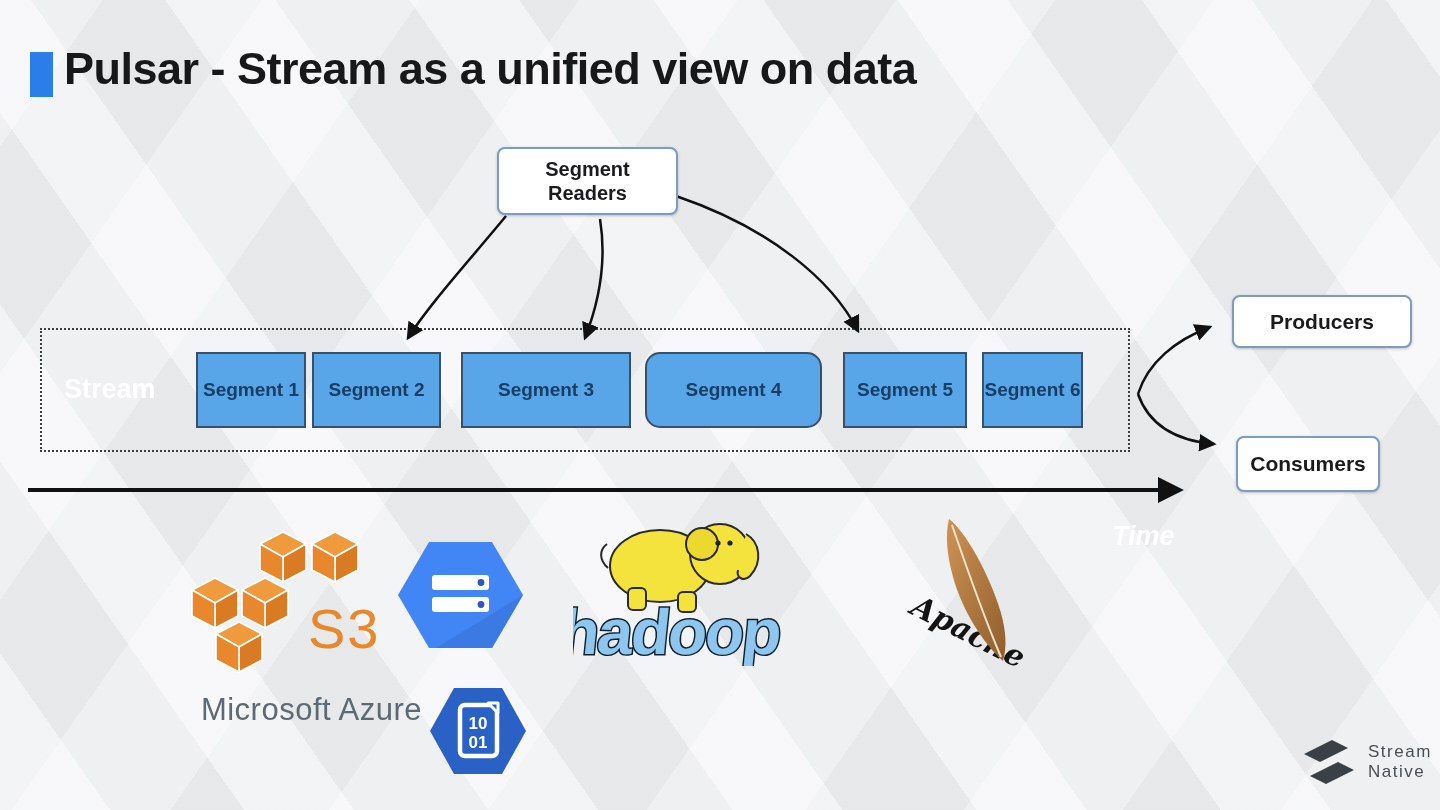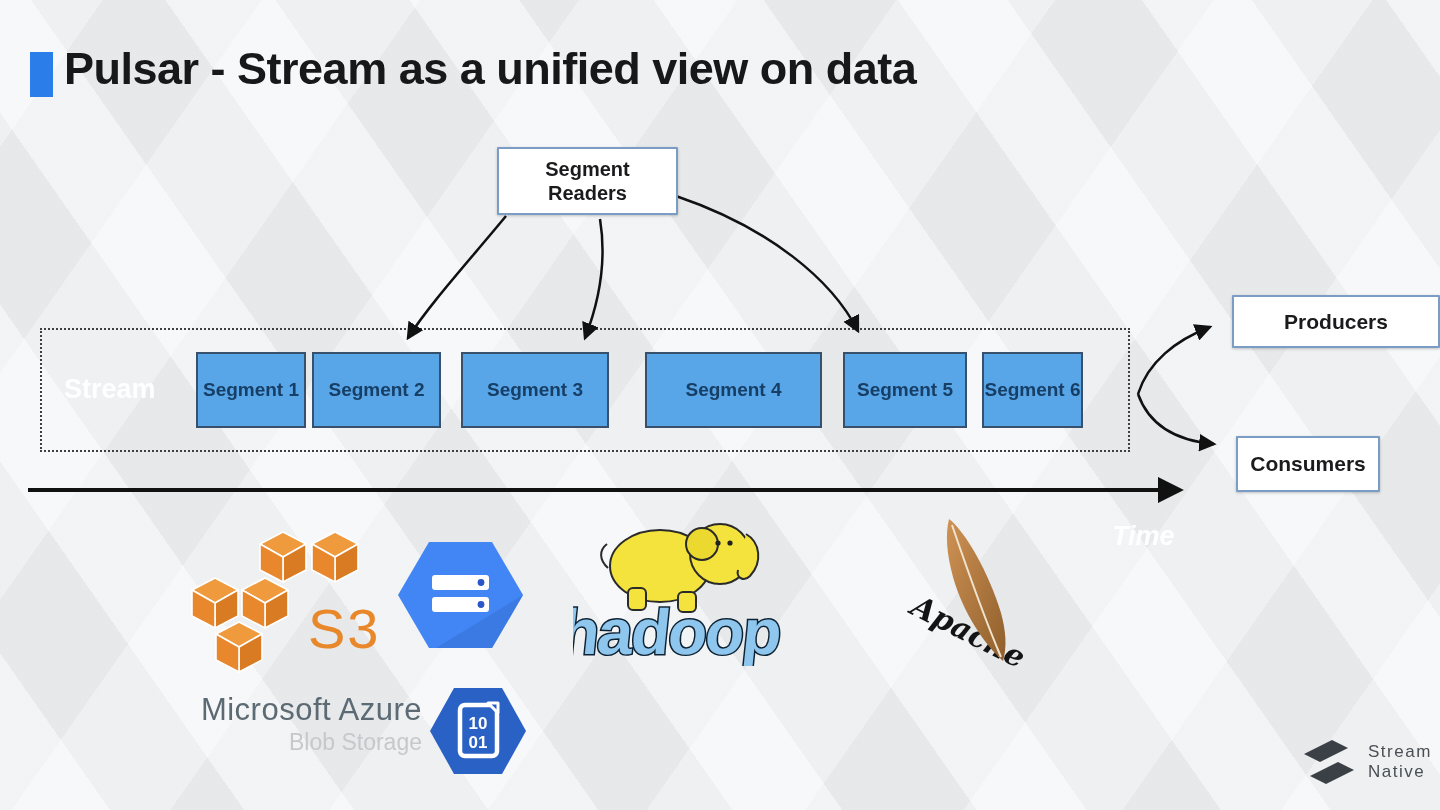--- a/index.html
+++ b/index.html
@@ -13,41 +13,41 @@
       repeating-linear-gradient(-55deg, rgba(255,255,255,0.30) 0 130px, rgba(0,0,0,0.012) 130px 260px);
   }
   .abs { position: absolute; }
 
   
   .title-bar { left: 30px; top: 52px; width: 23px; height: 45px; background: #2b7de9; }
   .title-text { left: 64px; top: 43px; font-size: 45px; font-weight: 600; color: #17181a; letter-spacing: -0.5px; }
 
   
   .node-box {
-    background: #ffffff; border: 2.5px solid #7b9cc4; border-radius: 1px;
+    background: #ffffff; border: 2.5px solid #7b9cc4; border-radius: 8px;
     display: flex; align-items: center; justify-content: center; text-align: center;
     font-weight: bold; color: #1b1b1d; box-shadow: 0 1px 3px rgba(0,0,0,0.22);
     z-index: 6;
   }
   .readers-box { left: 497px; top: 147px; width: 181px; height: 68px; font-size: 20px; line-height: 1.22; }
-  .producers-box { left: 1232px; top: 295px; width: 208px; height: 53px; font-size: 21px; }
+  .producers-box { left: 1232px; top: 295px; width: 180px; height: 53px; font-size: 21px; }
   .consumers-box { left: 1236px; top: 436px; width: 144px; height: 56px; font-size: 21px; }
 
   
   .stream-box { left: 40px; top: 328px; width: 1090px; height: 124px; border: 2px dotted #3f3f3f; z-index: 1; }
   .stream-label { left: 64px; top: 374px; font-size: 27px; font-weight: bold; color: rgba(255,255,255,0.95); z-index: 2; }
   .segment {
     top: 352px; height: 76px; background: #58a5e8; border: 2px solid #37506b;
     display: flex; align-items: center; justify-content: center;
     font-size: 19px; font-weight: bold; color: #173f66; z-index: 3;
   }
   .seg1 { left: 196px; width: 110px; }
   .seg2 { left: 312px; width: 129px; }
-  .seg3 { left: 461px; width: 148px; }
-  .seg4 { left: 645px; width: 177px; }
+  .seg3 { left: 461px; width: 170px; }
+  .seg4 { left: 645px; width: 177px; border-radius: 15px; }
   .seg5 { left: 843px; width: 124px; }
   .seg6 { left: 982px; width: 101px; }
 
   .time-label { left: 1112px; top: 521px; font-size: 27px; font-weight: bold; color: rgba(255,255,255,0.95); z-index: 2; font-style: italic; }
 
   .arrow-layer { left: 0; top: 0; width: 1440px; height: 810px; z-index: 5; pointer-events: none; }
 
   
   .s3-logo { left: 190px; top: 530px; z-index: 2; }
   .gcs-logo { left: 398px; top: 533px; z-index: 2; }
@@ -177,21 +177,20 @@
     </defs>
     <text transform="translate(6,100) rotate(27)" font-size="30" font-style="italic" font-weight="bold" font-family="DejaVu Serif, serif" fill="#141414">Apache</text>
     <g>
       <path d="M46,6 C62,18 86,60 98,100 C103,118 104,134 100,148 C82,132 60,100 50,64 C44,42 42,22 46,6 Z" fill="url(#feather)"></path>
       <path d="M49,12 C62,50 80,102 98,144" stroke="#f0e2cc" stroke-width="2" fill="none"></path>
     </g>
   </svg>
 
   <div class="abs azure-text">
     <div class="azure-title">Microsoft Azure</div>
-    <div class="azure-subtitle">Blob Storage</div>
   </div>
   <svg class="abs azure-icon" width="96" height="86" viewBox="0 0 96 86">
     <g>
       <polygon points="0,43 24,0 72,0 96,43 72,86 24,86" fill="#2a61c5"></polygon>
       <rect x="30" y="17" width="37" height="51" rx="5" fill="none" stroke="#ffffff" stroke-width="4.5"></rect>
       <polygon points="56,13 70,13 70,27" fill="#2a61c5"></polygon>
       <path d="M58,15 L68,15 L68,25 Z" fill="none" stroke="#ffffff" stroke-width="3" stroke-linejoin="round"></path>
       <text x="48" y="41" text-anchor="middle" font-size="17" font-weight="bold" fill="#ffffff" font-family="Liberation Sans, sans-serif">10</text>
       <text x="48" y="60" text-anchor="middle" font-size="17" font-weight="bold" fill="#ffffff" font-family="Liberation Sans, sans-serif">01</text>
     </g>

